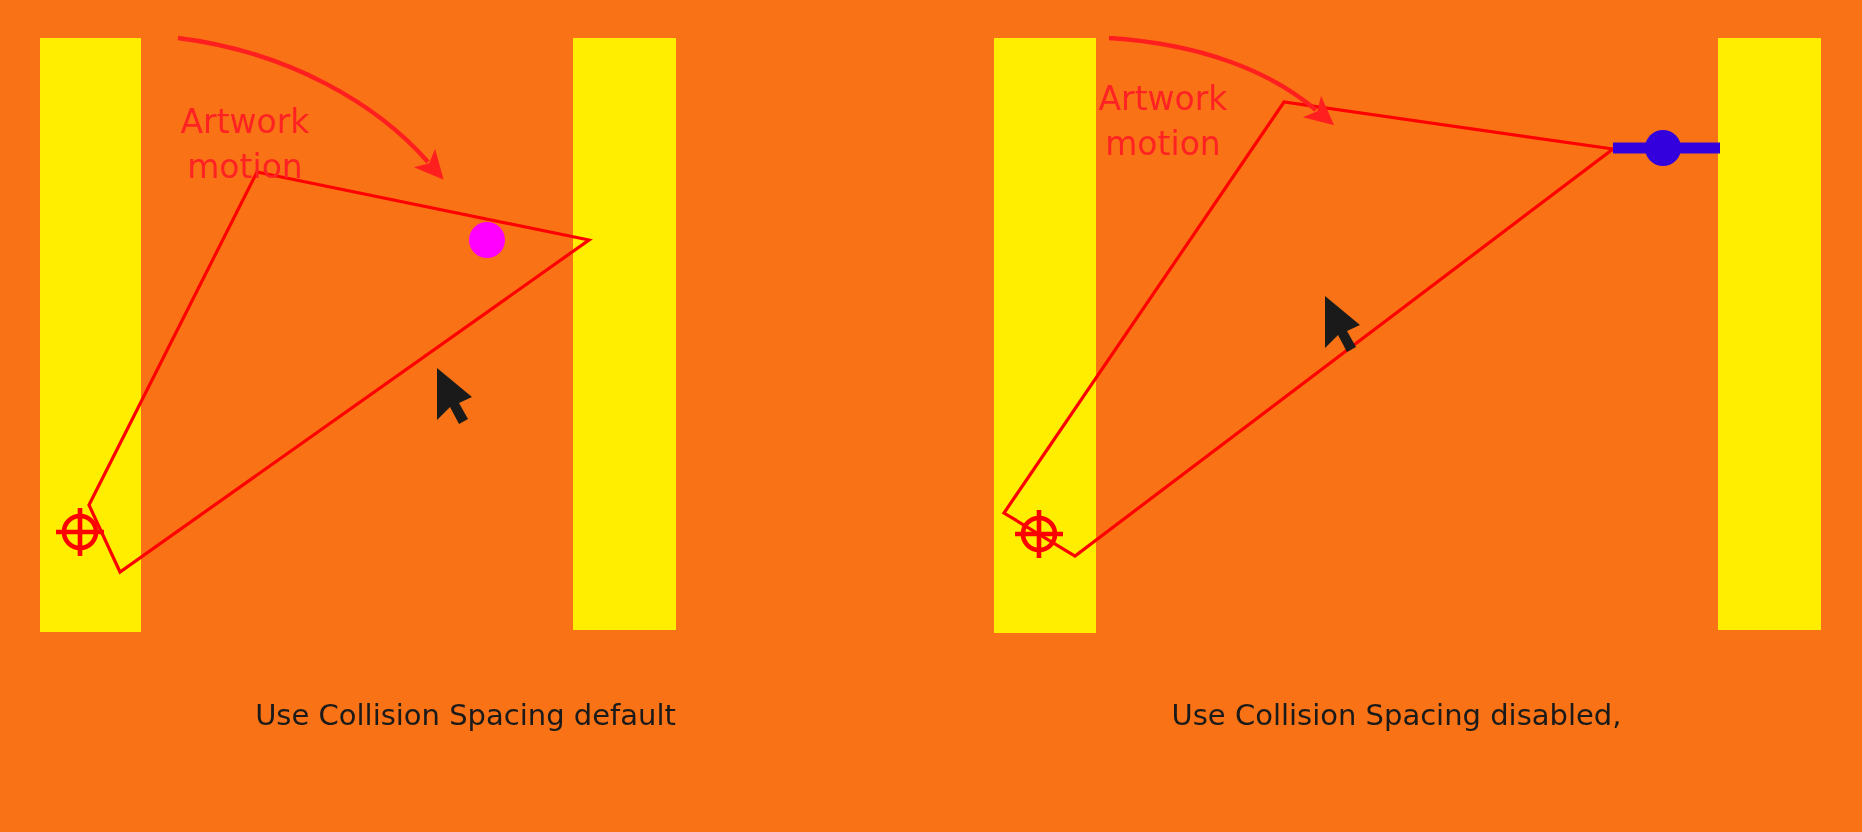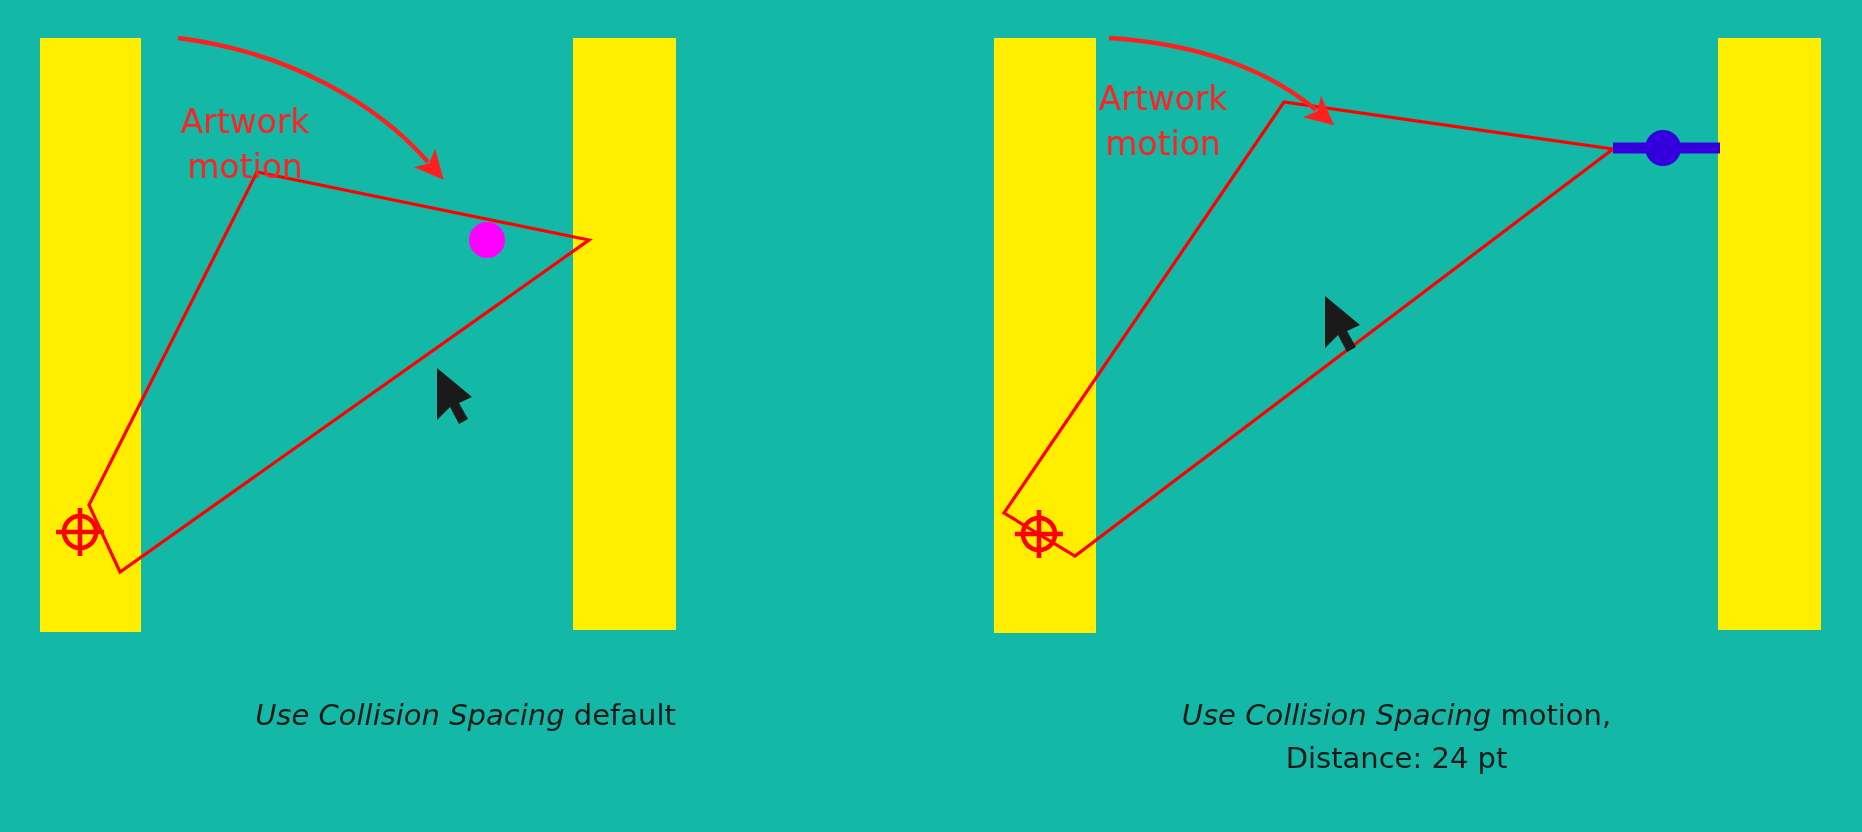--- a/index.html
+++ b/index.html
@@ -10,21 +10,21 @@
   body {
     width: 1862px;
     height: 832px;
     font-family: "DejaVu Sans", "Liberation Sans", sans-serif;
     overflow: hidden;
   }
   .figure {
     position: relative;
     width: 1862px;
     height: 832px;
-    background: #14b8a6;
+    background: #f97316;
   }
   .panel {
     position: absolute;
     top: 0;
     width: 931px;
     height: 832px;
   }
   .panel-left  { left: 0; }
   .panel-right { left: 931px; }
 
@@ -42,21 +42,20 @@
     left: 0;
     top: 694px;
     width: 931px;
     text-align: center;
     color: #1a1a1a;
     font-size: 29px;
     line-height: 43px;
     font-family: "DejaVu Sans", "Liberation Sans", sans-serif;
   }
   .caption .em {
-    font-style: italic;
   }
   .caption .ln {
     display: block;
     white-space: pre;
   }
   .label-text {
     font-family: "DejaVu Sans", "Liberation Sans", sans-serif;
     font-size: 33px;
     fill: #ff2222;
   }
@@ -124,18 +123,17 @@
 
       <path d="M 178,38 C 272,44 340,72 385,110" fill="none" stroke="#ff1f1f" stroke-width="4.4" marker-end="url(#arrowheadR)"></path>
 
       <text class="label-text" x="232" y="110" text-anchor="middle">Artwork</text>
       <text class="label-text" x="232" y="155" text-anchor="middle">motion</text>
 
       <path d="M 394,296 L 394,348 L 407,335 L 416,352 L 425,347 L 416,331 L 429,325 Z" fill="#1a1a1a"></path>
     </svg>
 
     <div class="caption">
-      <span class="ln"><span class="em">Use Collision Spacing</span><span> motion,</span></span>
-      <span class="ln">Distance: 24 pt</span>
+      <span class="ln"><span class="em">Use Collision Spacing</span><span> disabled,</span></span>
     </div>
   </div>
 
 </div>
 
 </body></html>

